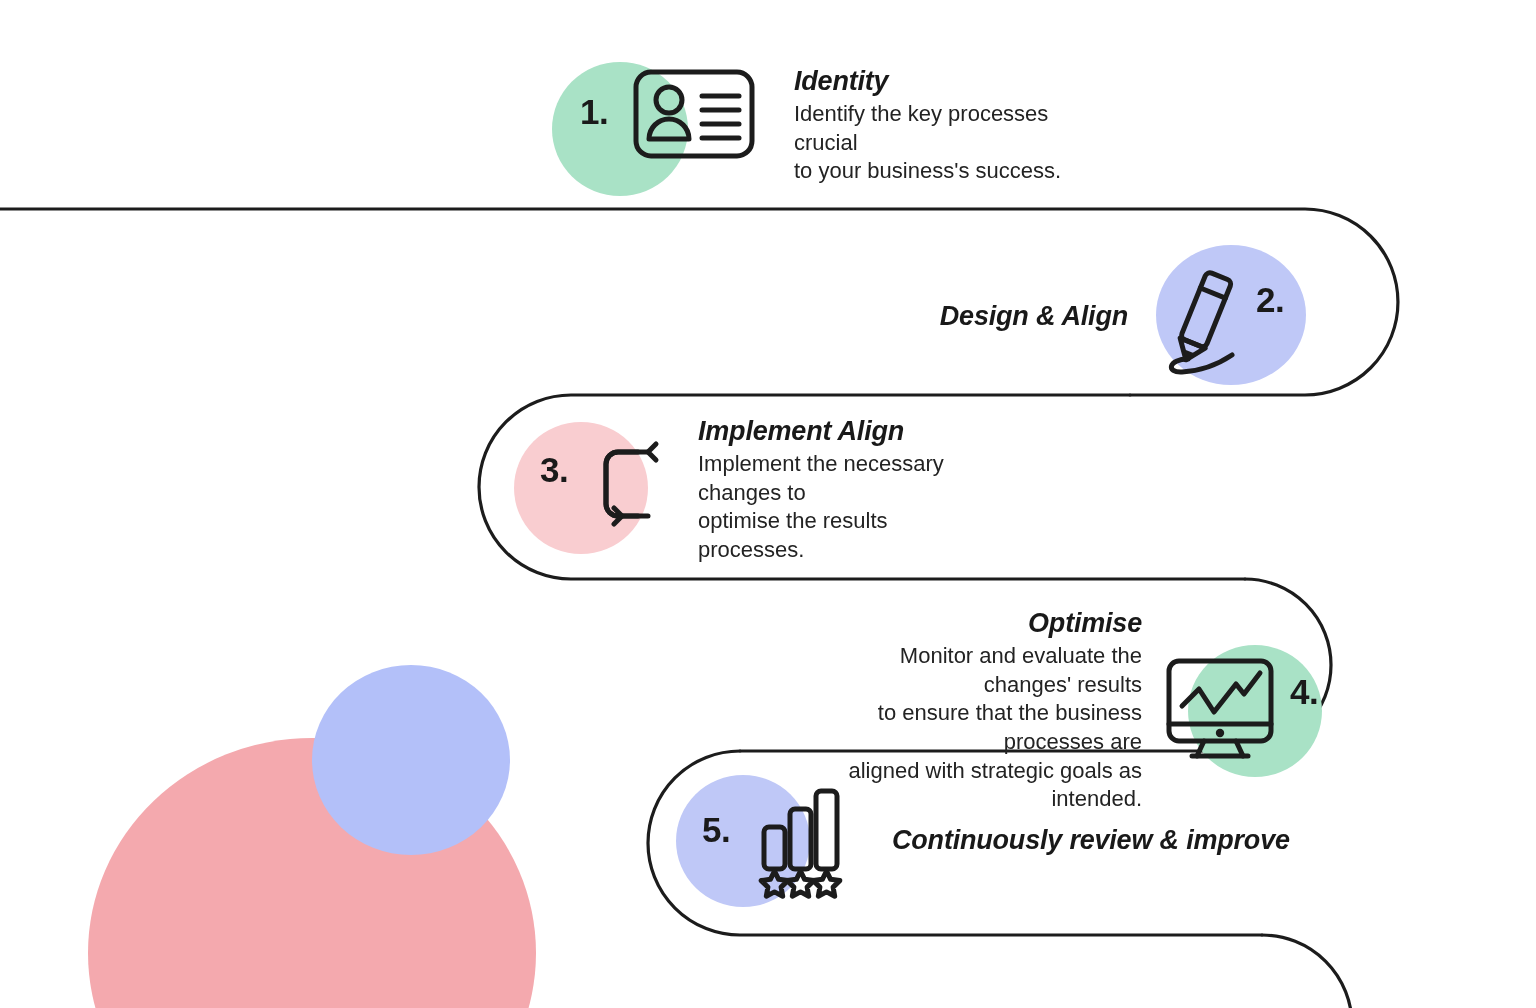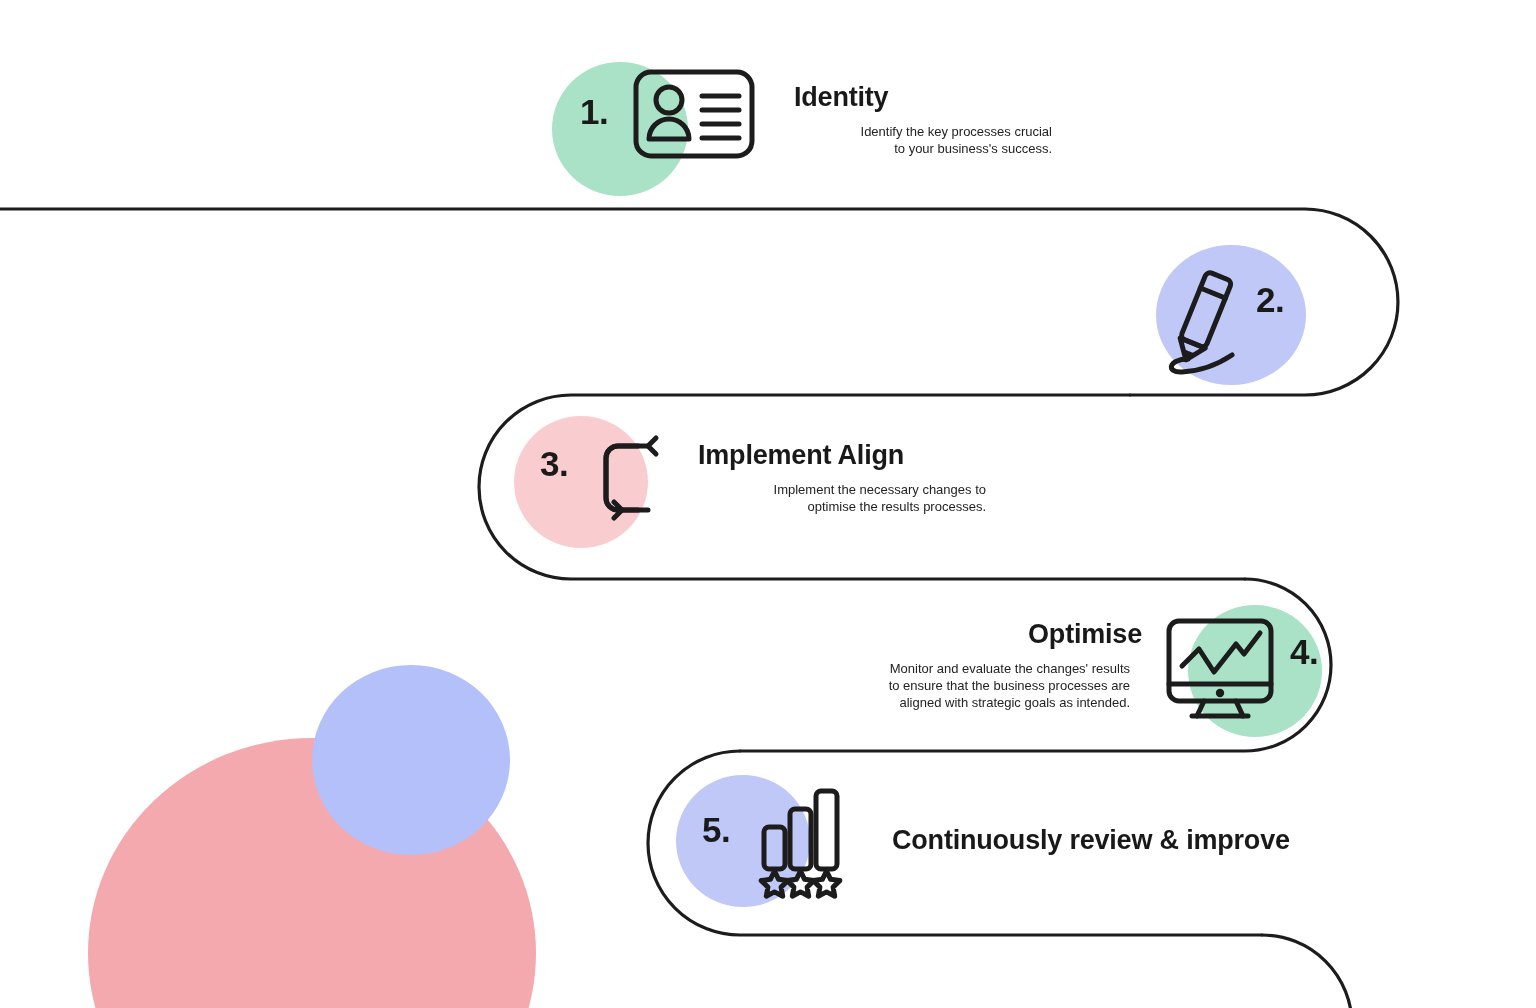--- a/index.html
+++ b/index.html
@@ -106,28 +106,28 @@
   .txt { position: relative; z-index: 2; }
   .txt.right { text-align: left; }
   .txt.leftal { text-align: right; }
   .step-title {
     font-size: 27px;
     font-weight: bold;
     color: #191919;
     line-height: 1.12;
     margin: 0 0 4px 0;
     letter-spacing: -0.2px;
+    font-style: italic;
   }
   .step-desc {
-    font-size: 13px;
+    font-size: 22px;
     line-height: 1.30;
     color: #232323;
-    margin: 12px;
+    margin: 0;
     white-space: pre-line;
-    text-align: right;
   }
 
   
   #headline {
     position: absolute;
     left: 64px;
     top: 250px;
     width: 530px;
     font-size: 53px;
     font-weight: bold;
@@ -193,20 +193,21 @@
             <line class="ico-stroke" x1="30" y1="32" x2="57" y2="32" stroke-width="4.6"></line>
             <path class="ico-stroke" d="M 30 86 L 43.5 104 L 57 86 Z" stroke-width="4.6"></path>
             <path class="ico-fill" d="M 37 95 L 43.5 104 L 50 95 Z"></path>
           </g>
           <path class="ico-stroke" d="M 26 100 C 6 100 4 114 20 113 C 40 112 58 104 70 96" stroke-width="4.4"></path>
         </svg>
       </div>
       <span class="num" style="position:absolute; left:100px; top:35px;">2.</span>
     </div>
     <div class="txt leftal" style="margin-right:28px; width:248px;">
+      <div class="step-title">Design &amp; Align</div>
     </div>
   </div>
 
   <div class="step" id="step-3" style="left:514px; top:416px;">
     <div class="bubble" style="width:166px; height:136px;">
       <div class="disc" style="left:0px; top:0px; width:134px; height:132px; background:#F9CDD0;"></div>
       <span class="num" style="position:absolute; left:26px; top:28px;">3.</span>
       <div class="icon-wrap" style="position:absolute; left:82px; top:20px;">
         <svg width="78" height="84" viewBox="0 0 78 84">
           <path class="ico-stroke" d="M 52 10 L 22 10 A 12 12 0 0 0 10 22 L 10 62 A 12 12 0 0 0 22 74 L 42 74" stroke-width="4.6"></path>

